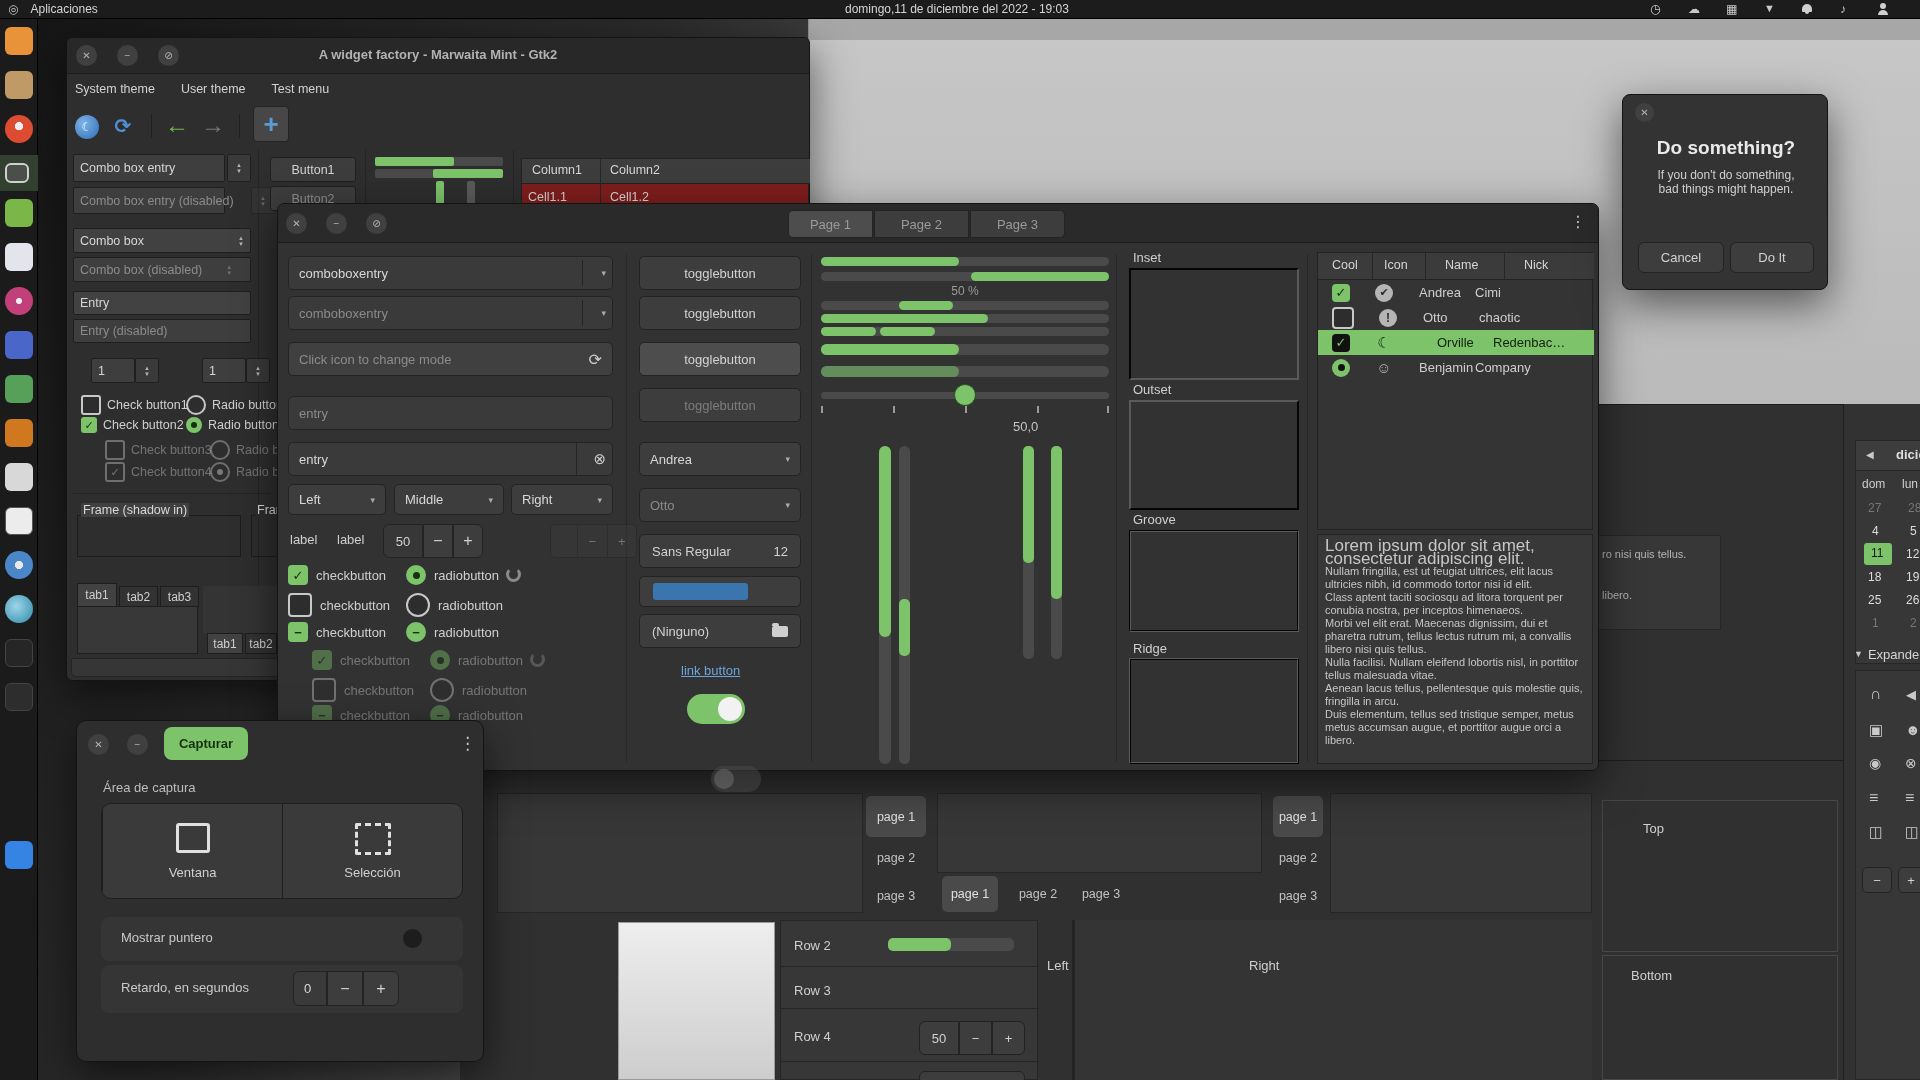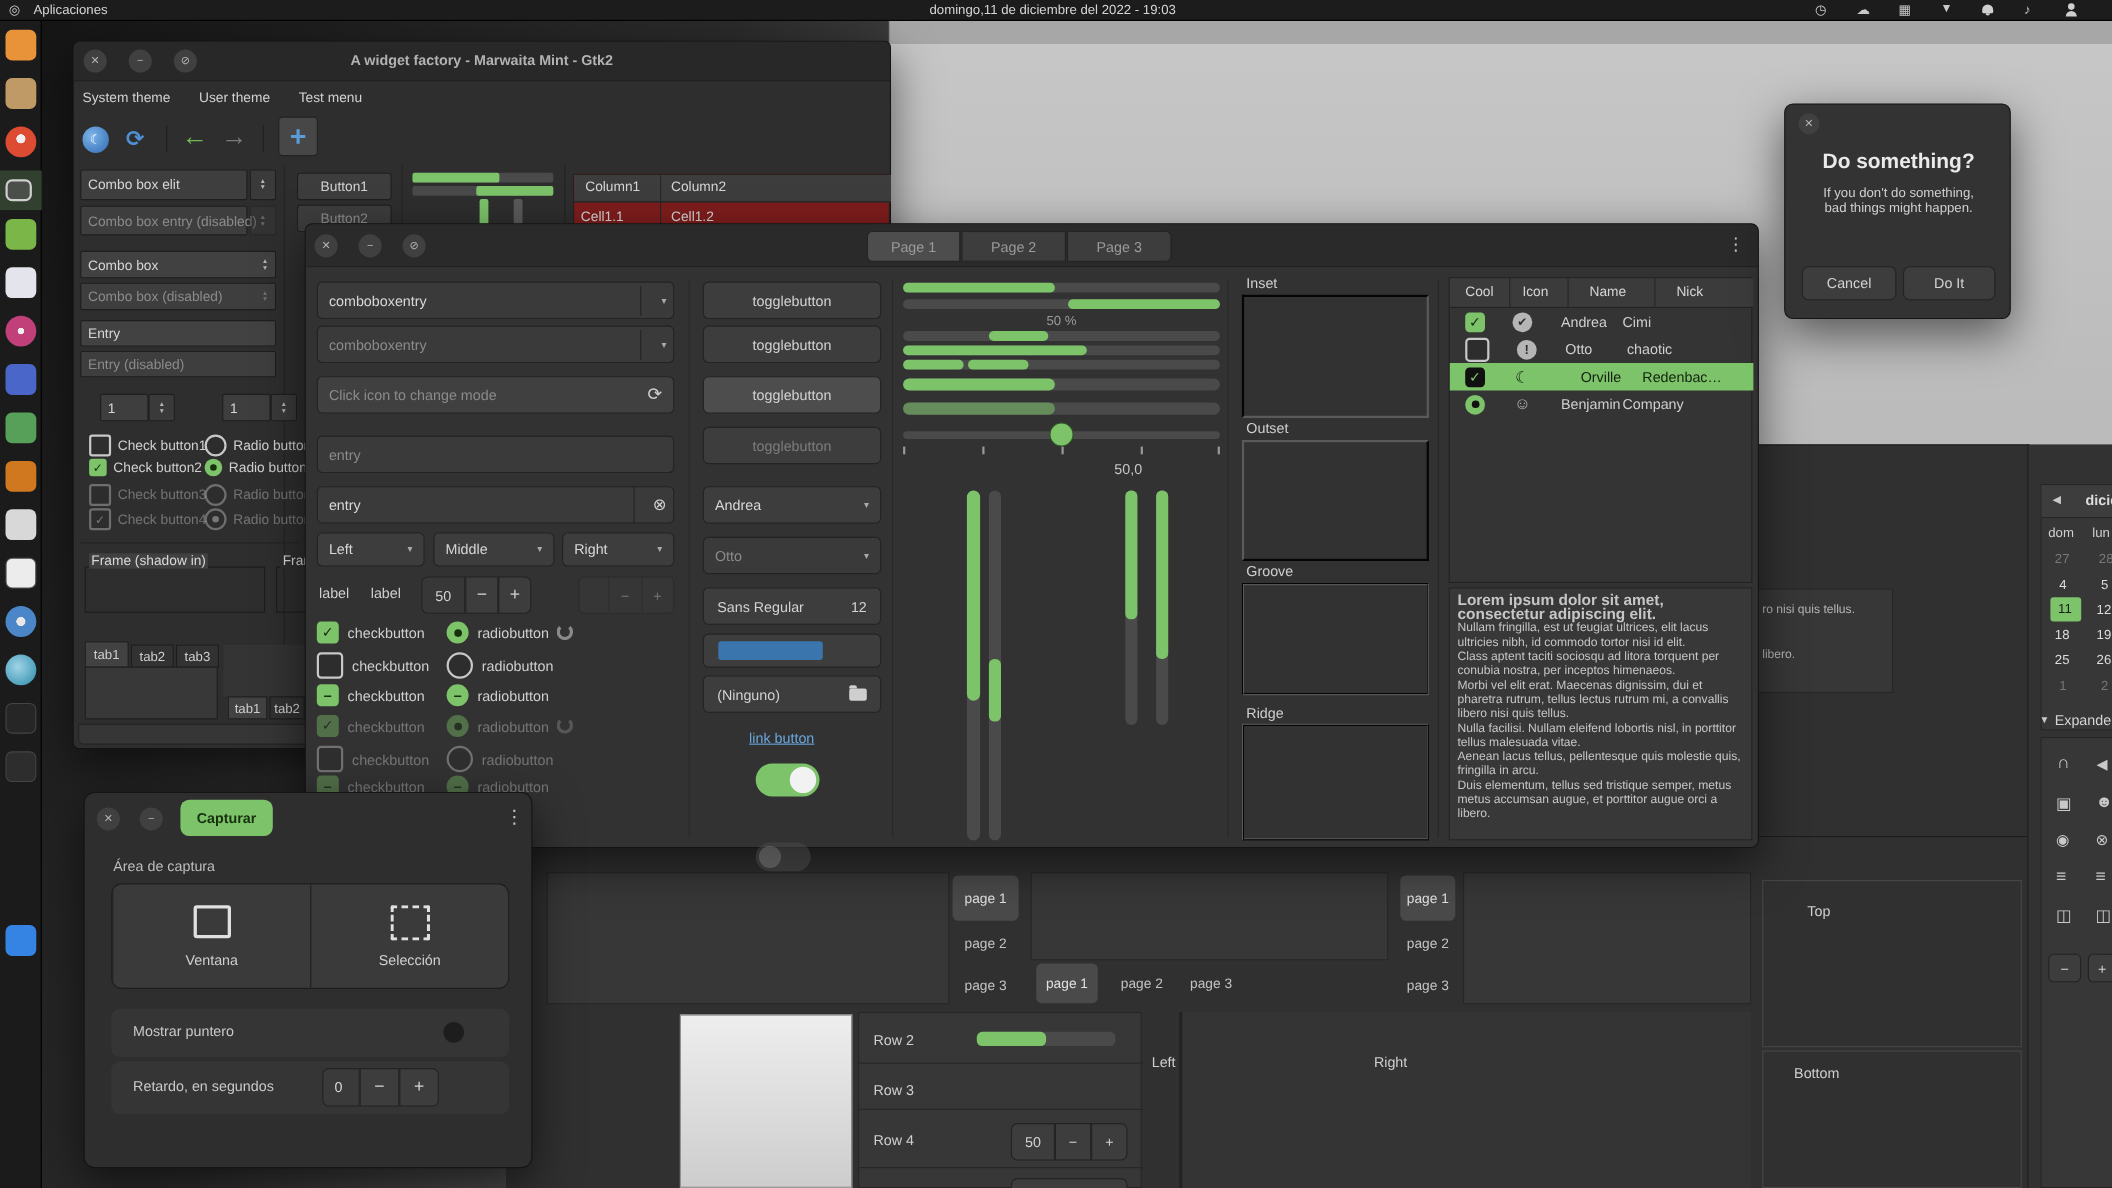--- a/index.html
+++ b/index.html
@@ -16,21 +16,21 @@
   .ent{background:#3a3a3a;border:1px solid #232323;border-radius:5px;color:#d8d8d8;font-size:13px;display:flex;align-items:center;padding:0 10px;}
   .ph{color:#8b8b8b;}
   .btn3{background:#3d3d3d;border:1px solid #232323;border-radius:5px;color:#d2d2d2;font-size:13px;display:flex;align-items:center;justify-content:center;}
   .press{background:#4d4d4d;}
   .dim{color:#7d7d7d;}
   .arr{color:#aaa;font-size:9px;margin-left:auto;}
   .cb{width:20px;height:20px;border-radius:4px;display:flex;align-items:center;justify-content:center;font-size:13px;font-weight:bold;}
   .cb.on{background:#7cc36a;color:#17310f;}
   .cb.off{background:#2d2d2d;border:2px solid #c8c8c8;}
   .rb{border-radius:50% !important;}
-  .dis{opacity:.42;}
+  .dis{opacity:.42;margin-left:24px;}
   .lbl{color:#cfcfcf;font-size:13px;}
   .track{background:#4a4a4a;border-radius:5px;}
   .fill{background:#7cc36a;border-radius:5px;}
   .vtrack{background:#4a4a4a;border-radius:6px;}
   .sep3{background:#282828;}
   
   .ent2{background:#3e3e3e;border:1px solid #1e1e1e;border-radius:2px;color:#d6d6d6;font-size:12.5px;display:flex;align-items:center;padding:0 6px;}
   .btn2{background:#3d3d3d;border:1px solid #1f1f1f;border-radius:3px;color:#d2d2d2;font-size:12.5px;display:flex;align-items:center;justify-content:center;}
   .spin2{background:#3a3a3a;border:1px solid #1f1f1f;border-radius:2px;display:flex;flex-direction:column;align-items:center;justify-content:center;color:#b5b5b5;font-size:6px;line-height:6px;}
   .cb2{width:16px;height:16px;border-radius:3px;display:flex;align-items:center;justify-content:center;font-size:11px;font-weight:bold;}
@@ -176,21 +176,21 @@
     <div class="a" style="left:172px;top:76px;width:1px;height:24px;background:#1f1f1f;"></div>
     <div class="a ctr" style="left:186px;top:68px;width:36px;height:36px;background:#474747;border:1px solid #232323;border-radius:4px;">
       <span style="color:#5b9bd8;font-size:26px;font-weight:bold;">+</span>
     </div>
 
     <div class="a" style="left:191px;top:112px;width:1px;height:505px;background:#242424;"></div>
     <div class="a" style="left:298px;top:112px;width:1px;height:505px;background:#242424;"></div>
     <div class="a" style="left:446px;top:112px;width:1px;height:505px;background:#242424;"></div>
 
     <div class="a ent2" style="left:6px;top:116px;width:152px;height:28px;">
-      <span class="tx">Combo box elit</span>
+      <span class="tx">Combo box entry</span>
     </div>
     <div class="a spin2" style="left:160px;top:116px;width:24px;height:28px;">
         <span>▲</span>
         <span>▼</span>
       </div>
     <div class="a ent2" style="left:6px;top:149px;width:152px;height:27px;">
       <span class="tx ph">Combo box entry (disabled)</span>
     </div>
     <div class="a spin2 dis" style="left:160px;top:149px;width:24px;height:27px;">
         <span>▲</span>
@@ -541,21 +541,21 @@
         <span class="cb on rb" style="width:18px;height:18px;margin-left:14px;">
             <span style="width:7px;height:7px;border-radius:50%;background:#111;"></span>
           </span>
         <span class="ctr ico" style="width:18px;height:18px;margin-left:25px;color:#b5b5b5;font-size:15px;">☺</span>
         <span class="tx lbl" style="margin-left:26px;width:56px;">Benjamin</span>
         <span class="tx lbl">Company</span>
       </div>
     </div>
 
     <div class="a" style="left:1039px;top:330px;width:276px;height:230px;background:#383838;border:1px solid #232323;overflow:hidden;padding:4px 7px;">
-      <div style="font-size:14px;line-height:13px;color:#c6c6c6;font-weight:bold;">Lorem ipsum dolor sit amet, consectetur adipiscing elit.</div>
+      <div style="font-size:17px;line-height:13px;color:#c6c6c6;">Lorem ipsum dolor sit amet, consectetur adipiscing elit.</div>
       <div style="font-size:11px;line-height:13px;color:#c6c6c6;">Nullam fringilla, est ut feugiat ultrices, elit lacus ultricies nibh, id commodo tortor nisi id elit.</div>
       <div style="font-size:11px;line-height:13px;color:#c6c6c6;">Class aptent taciti sociosqu ad litora torquent per conubia nostra, per inceptos himenaeos.</div>
       <div style="font-size:11px;line-height:13px;color:#c6c6c6;">Morbi vel elit erat. Maecenas dignissim, dui et pharetra rutrum, tellus lectus rutrum mi, a convallis libero nisi quis tellus.</div>
       <div style="font-size:11px;line-height:13px;color:#c6c6c6;">Nulla facilisi. Nullam eleifend lobortis nisl, in porttitor tellus malesuada vitae.</div>
       <div style="font-size:11px;line-height:13px;color:#c6c6c6;">Aenean lacus tellus, pellentesque quis molestie quis, fringilla in arcu.</div>
       <div style="font-size:11px;line-height:13px;color:#c6c6c6;">Duis elementum, tellus sed tristique semper, metus metus accumsan augue, et porttitor augue orci a libero.</div>
     </div>
   </div>
 
   <div class="a win" style="left:1622px;top:94px;width:206px;height:196px;background:#333333;border-radius:8px;">

